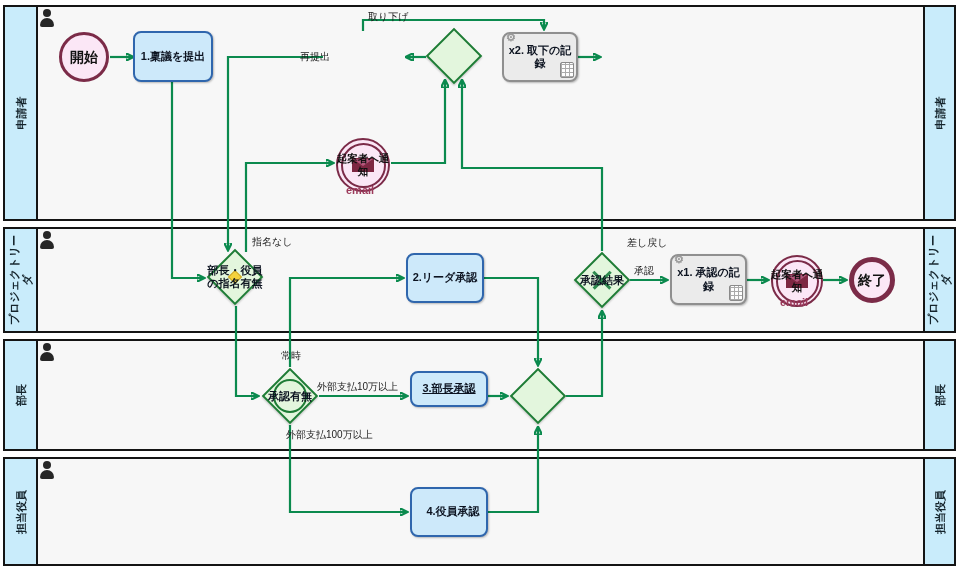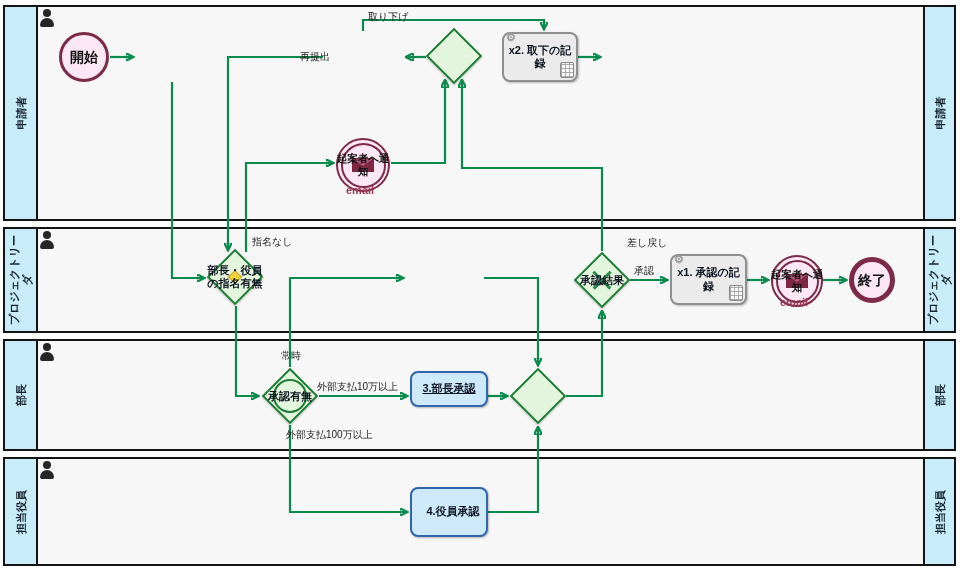--- a/index.html
+++ b/index.html
@@ -121,20 +121,23 @@
     <path d="M566 396 H602 V311" marker-end="url(#ah)"></path>
     <path d="M630 280 H667" marker-end="url(#ah)"></path>
     <path d="M747 280 H768" marker-end="url(#ah)"></path>
     <path d="M823 280 H846" marker-end="url(#ah)"></path>
   </svg>
 
   <div class="event start" style="left:59px;top:32px;width:50px;height:50px;">
     <span>開始</span>
   </div>
 
+  <div class="task" style="left:133px;top:31px;width:80px;height:51px;">
+    <span>1.稟議を提出</span>
+  </div>
 
 
   <div class="gw" style="left:426px;top:28px;width:56px;height:56px;">
     <div class="dsq"></div>
   </div>
 
   <div class="task sys" style="left:502px;top:32px;width:76px;height:50px;">
     <span class="gear">⚙</span>
     <span>x2. 取下の記録</span>
     <span class="grid-ic"></span>
@@ -147,20 +150,23 @@
   </div>
   <div class="evtext" style="left:332px;top:152px;width:62px;">起案者へ通知</div>
   <div class="email" style="left:346px;top:184px;">email</div>
 
   <div class="gw" style="left:207px;top:249px;width:56px;height:56px;">
     <div class="dsq"></div>
     <div class="ydot"></div>
   </div>
   <div class="gwtext" style="left:204px;top:264px;width:62px;">部長・役員の指名有無</div>
 
+  <div class="task" style="left:406px;top:253px;width:78px;height:50px;">
+    <span>2.リーダ承認</span>
+  </div>
 
   <div class="gw" style="left:574px;top:252px;width:56px;height:56px;">
     <div class="dsq"></div>
     <div class="xm1"></div>
     <div class="xm2"></div>
   </div>
   <div class="gwtext" style="left:572px;top:274px;width:60px;">承認結果</div>
 
   <div class="task sys" style="left:670px;top:254px;width:77px;height:51px;">
     <span class="gear">⚙</span>

